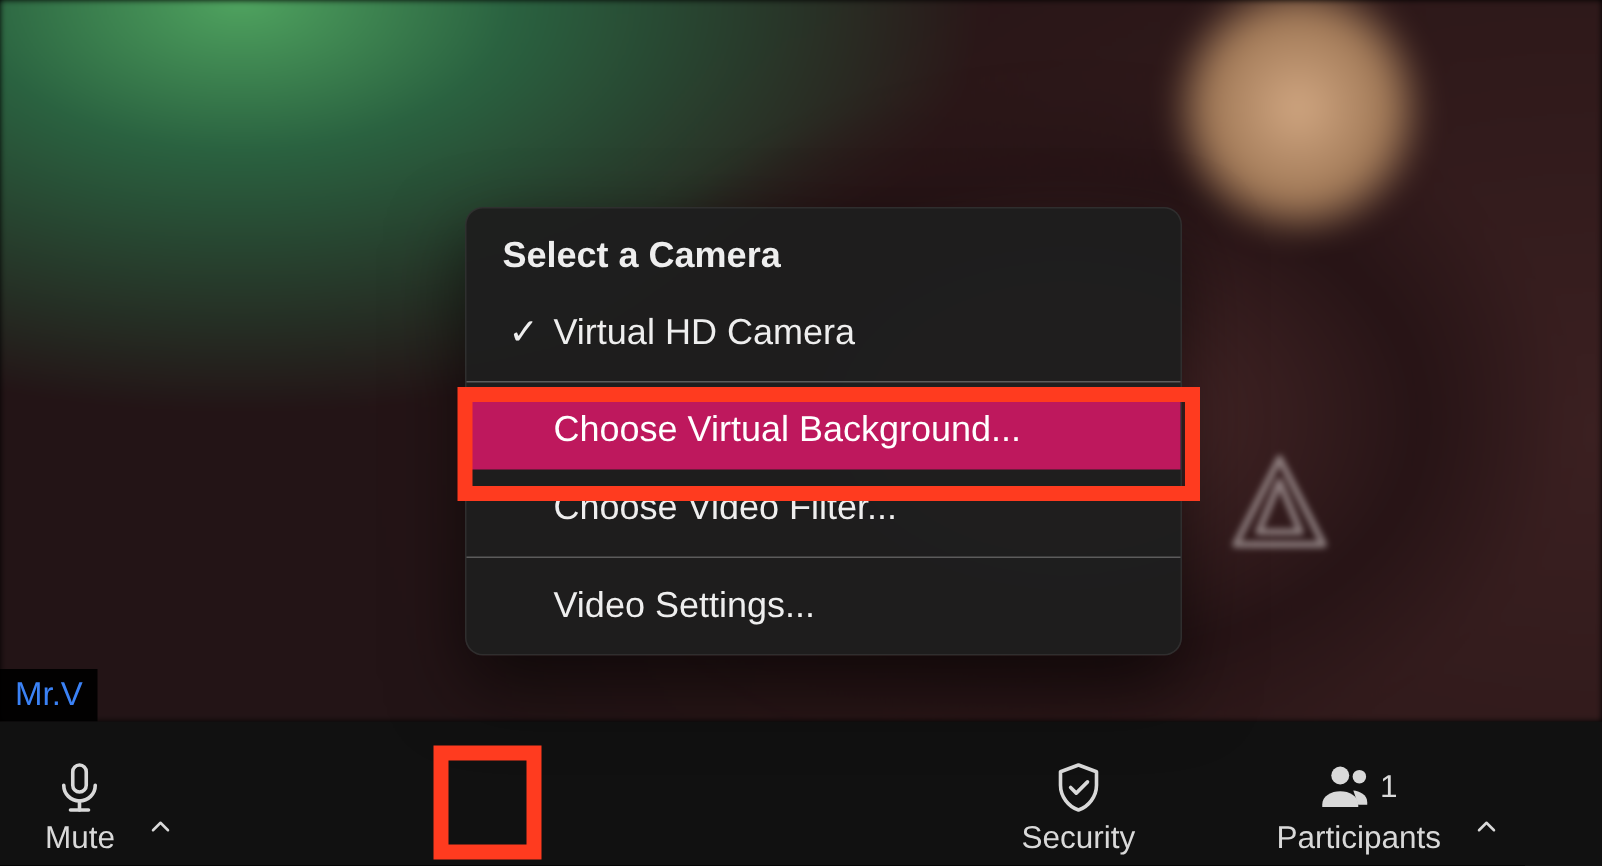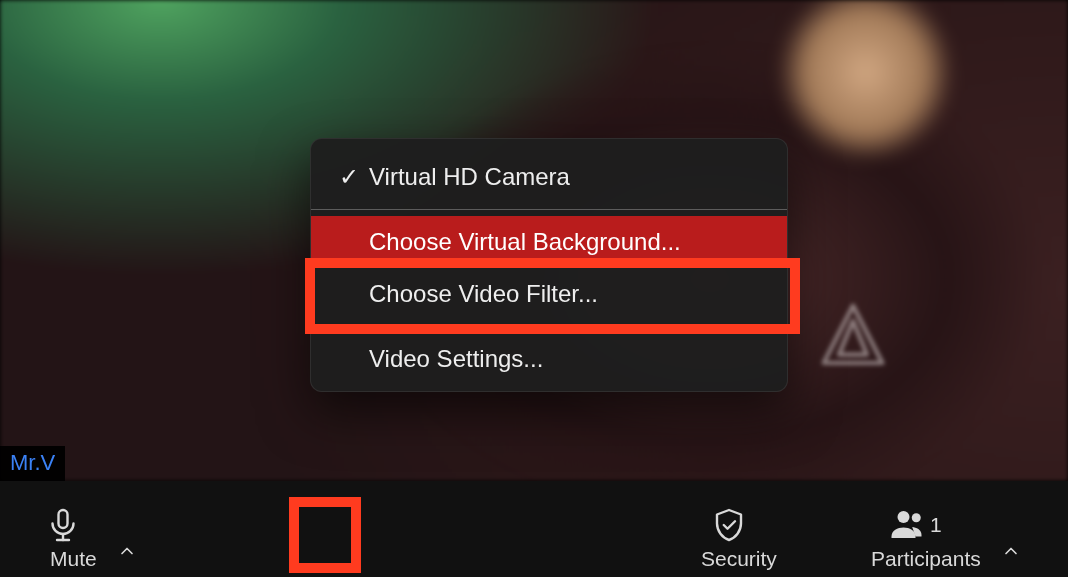--- a/index.html
+++ b/index.html
@@ -71,21 +71,21 @@
     flex-direction: column;
     align-items: center;
     justify-content: flex-end;
     padding: 0 8px 6px 8px;
     height: 100%;
     box-sizing: border-box;
     color: #d9d9d9;
     cursor: pointer;
     position: relative;
   }
-  .tb-btn .lbl { font-size: 21px; margin-top:2px;margin-left:20px; }
+  .tb-btn .lbl { font-size: 21px; margin-top:2px; }
   .tb-ico { width: 40px; height: 40px; display:flex; align-items:center; justify-content:center; }
   .tb-caret {
     width: 44px; height: 52px; display:flex; align-items:center; justify-content:center;
     cursor:pointer; color:#d9d9d9; border-radius:8px;
   }
   .tb-caret.active { background:#3a3a3a; }
   .tb-caret svg { width:20px; height:20px; }
   .tb-ico svg { width: 36px; height: 36px; }
 
   .count-badge { font-size:21px; margin-left:4px; }
@@ -133,21 +133,21 @@
     display:flex; align-items:center;
     font-size: 24px;
     padding: 12px 24px 12px 24px;
     cursor: pointer;
     position: relative;
   }
   .menu-item .tick { width: 28px; display:inline-flex; justify-content:center; color:#eee; }
   .menu-item .txt { padding-left: 6px; }
   .menu-item.noindent .txt { padding-left: 34px; }
   .menu-item.hover {
-    background: #b91c1c;
+    background: #be185d;
     color: #fff;
   }
   .menu-sep {
     height: 1px;
     background: rgba(255,255,255,0.28);
     margin: 6px 0;
   }
 </style>
 </head>
 <body>
@@ -158,20 +158,21 @@
   <div class="logo-triangle">
     <svg viewBox="0 0 100 100">
         <path d="M50 8 L92 90 L8 90 Z M50 30 L30 78 L70 78 Z" fill="none" stroke="#d9cfcf" stroke-width="6" stroke-linejoin="round"></path>
       </svg>
   </div>
 </div>
 
 <div class="name-tag">Mr.V</div>
 
 <div class="menu">
+  <div class="menu-title">Select a Camera</div>
   <div class="menu-item">
     <span class="tick">✓</span>
     <span class="txt">Virtual HD Camera</span>
   </div>
   <div class="menu-sep"></div>
   <div class="menu-item hover noindent">
     <span class="txt">Choose Virtual Background...</span>
   </div>
   <div class="menu-item noindent">
     <span class="txt">Choose Video Filter...</span>

